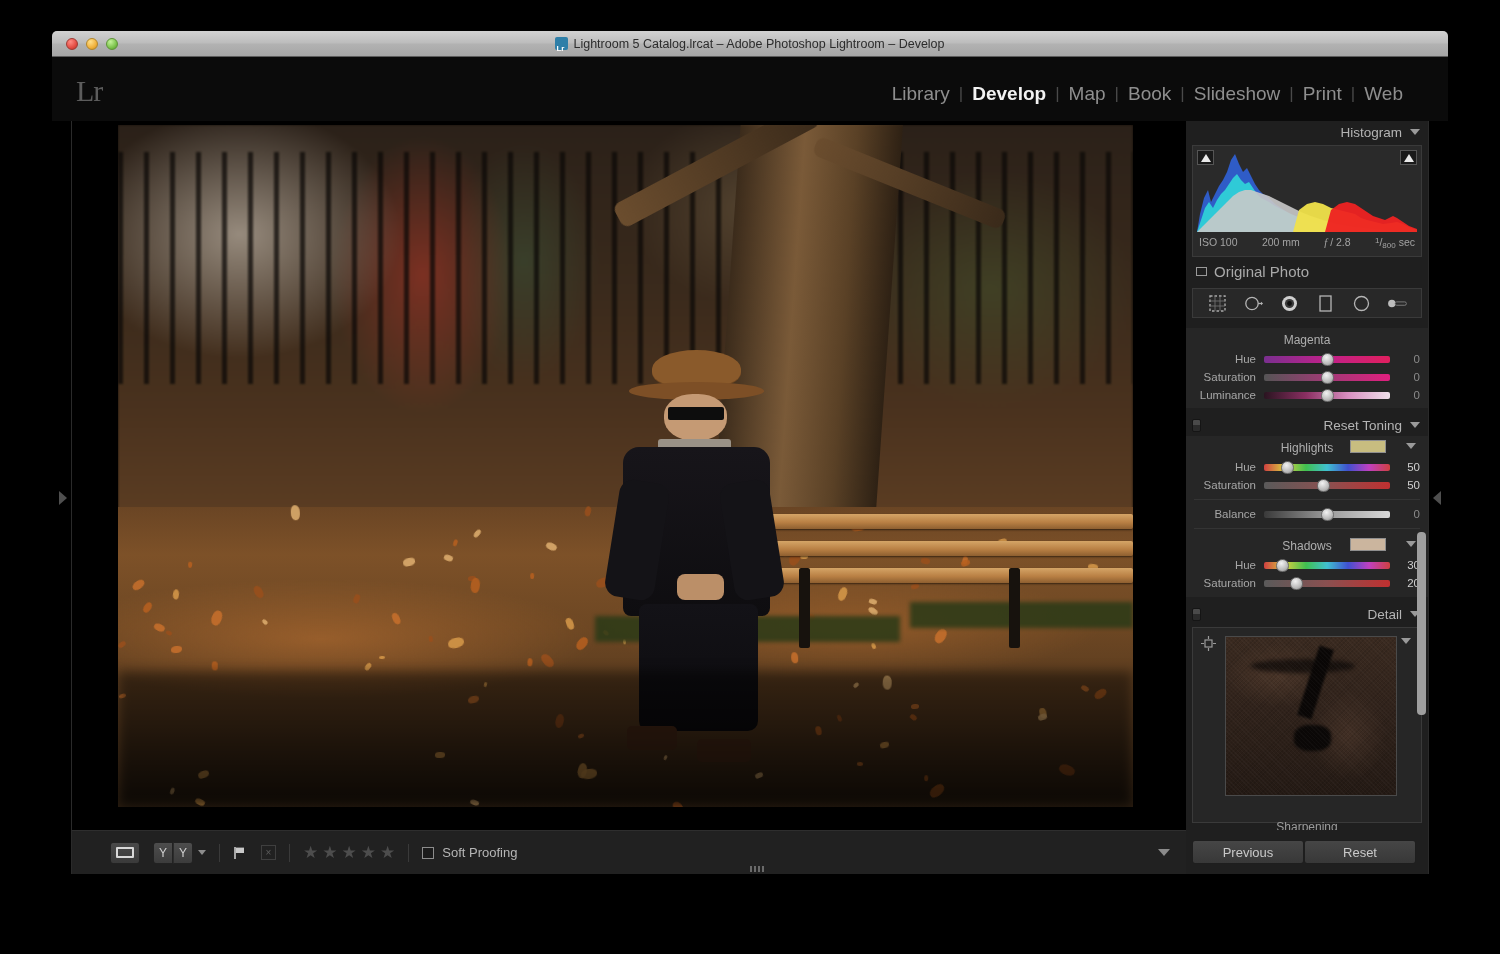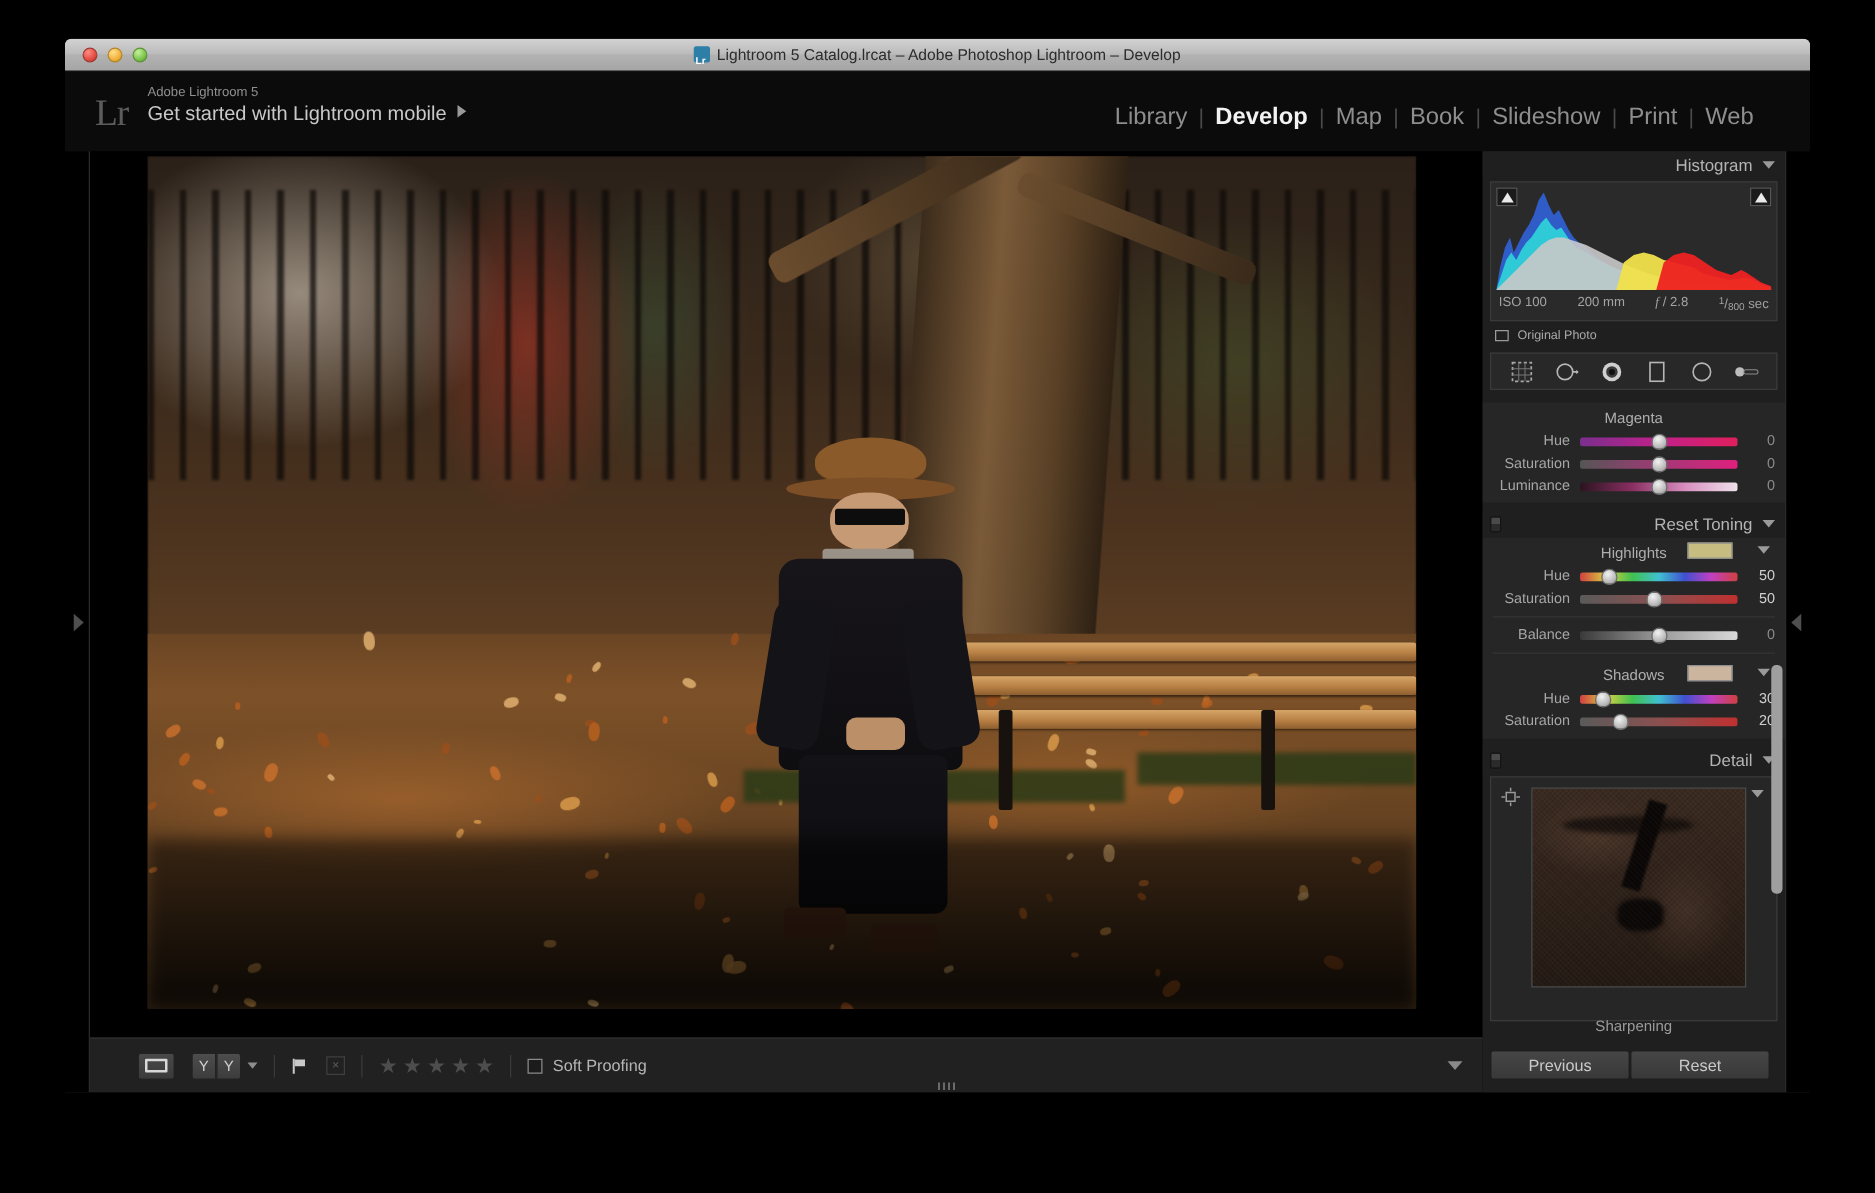--- a/index.html
+++ b/index.html
@@ -223,21 +223,21 @@
   #clip-left { left:4px; } #clip-right { right:4px; }
   .clip-tri { width:0; height:0; border-left:5px solid transparent;
     border-right:5px solid transparent; border-bottom:8px solid #e9e9e9; }
   #exif-row { position:absolute; left:6px; right:6px; bottom:6px; display:flex;
     justify-content:space-between; font-size:10.5px; color:#a3a3a3; }
   #exif-row .sup { font-size:8px; vertical-align:3px; }
   #exif-row .sub { font-size:8px; vertical-align:-2px; }
 
   #orig-photo { display:flex; align-items:center; margin:6px 0 0 10px; }
   #op-box { width:11px; height:9px; border:1px solid #9a9a9a; margin-right:7px; }
-  #op-label { font-size:10px; color:#a9a9a9; }
+  #op-label { font-size:15px; color:#a9a9a9; }
 
   
   #tool-strip { margin:8px 6px 0 6px; height:30px; background:#282828;
     border:1px solid #3a3a3a; display:flex; align-items:center;
     justify-content:space-around; padding:0 6px; }
   .tool { width:21px; height:21px; display:flex; align-items:center; justify-content:center; }
 
   
   .section { background:#262626; margin:0 0 0 0; }
   .sub-title { text-align:center; font-size:12px; color:#aeaeae; padding:5px 0 3px; position:relative; }
@@ -309,24 +309,20 @@
   <div id="titlebar">
     <div class="traffic tl-red"></div>
     <div class="traffic tl-yellow"></div>
     <div class="traffic tl-green"></div>
     <div id="title-text"><span id="title-icon"></span><span>Lightroom 5 Catalog.lrcat – Adobe Photoshop Lightroom – Develop</span></div>
   </div>
   <div id="top-collapse"></div>
 
   <div id="topbar">
     <div id="lr-logo">Lr</div>
-    <div id="identity">
-      <div id="id-line1">Adobe Lightroom 5</div>
-      <div id="id-line2"><span>Get started with Lightroom mobile</span><i id="id-arrow"></i></div>
-    </div>
     <div id="modules">
       <span class="module">Library</span>
       <span class="msep">|</span>
       <span class="module active">Develop</span>
       <span class="msep">|</span>
       <span class="module">Map</span>
       <span class="msep">|</span>
       <span class="module">Book</span>
       <span class="msep">|</span>
       <span class="module">Slideshow</span>

